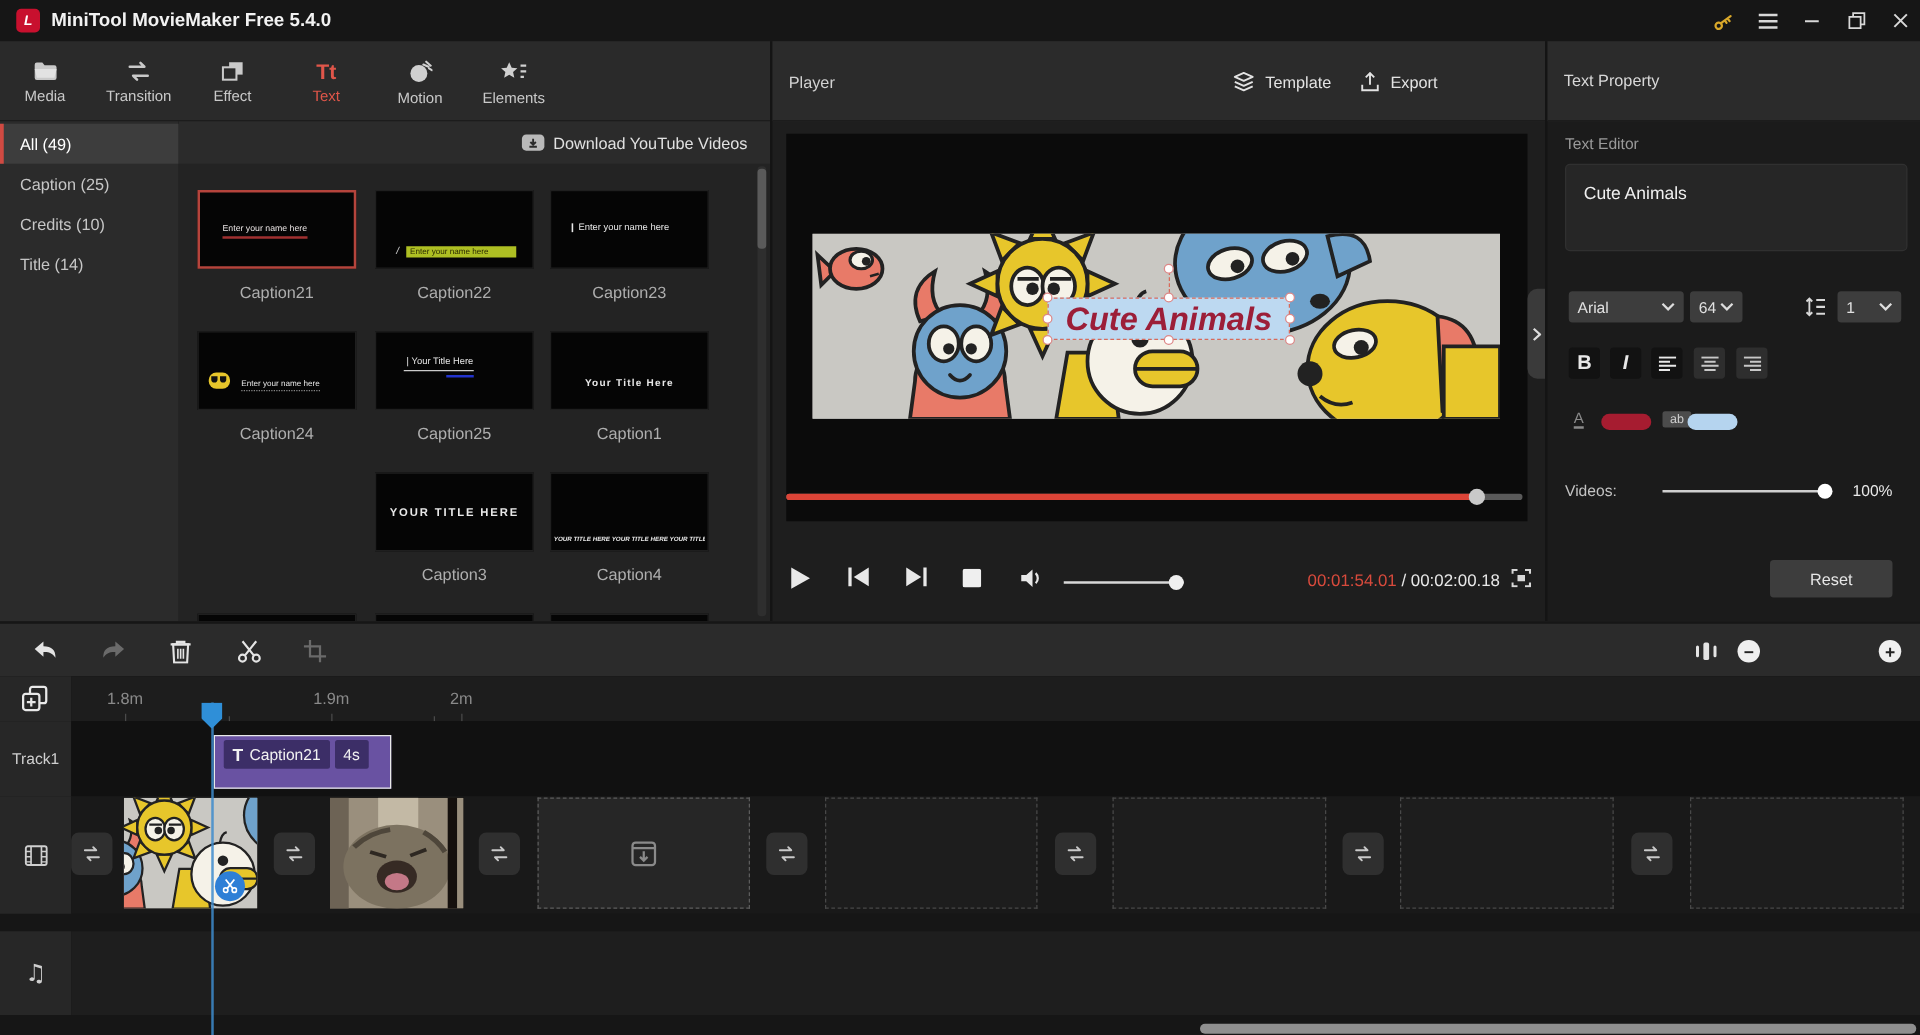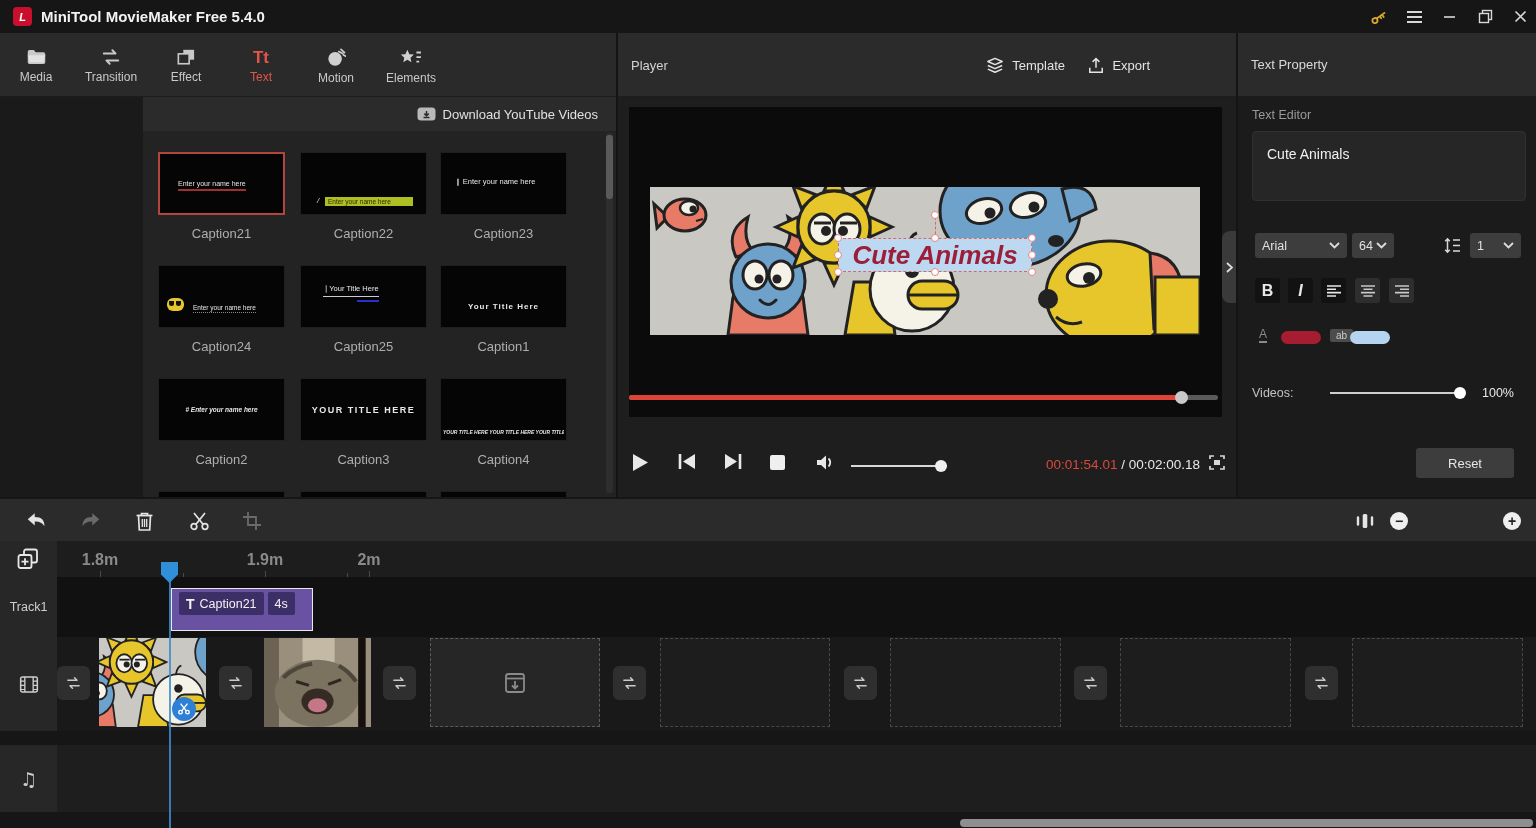--- a/index.html
+++ b/index.html
@@ -104,21 +104,21 @@
   
   #tl-toolbar { left:0; top:497px; width:1536px; height:44px; background:#2b2b2b; border-top:2px solid #161616; }
   .tbtn { position:absolute; top:9px; width:26px; height:26px; display:flex; align-items:center; justify-content:center; cursor:pointer; color:#e4e4e4; }
   .tbtn.disabled { color:#6a6a6a; }
   .zbtn { position:absolute; top:13px; width:18px; height:18px; border-radius:50%; background:#efefef; color:#222; display:flex; align-items:center; justify-content:center; font-size:14px; font-weight:bold; cursor:pointer; line-height:16px;}
 
   
   #timeline { left:0; top:541px; width:1536px; height:287px; background:#161616; }
   .rail { position:absolute; left:0; width:57px; background:#272727; }
   #ruler { position:absolute; left:57px; top:0; width:1479px; height:36px; background:#1d1d1d; }
-  .rlabel { position:absolute; top:10px; font-size:16px; color:#8a8a8a; transform:translateX(-50%);font-weight:bold; }
+  .rlabel { position:absolute; top:10px; font-size:13px; color:#8a8a8a; transform:translateX(-50%); }
   .rtick { position:absolute; bottom:0; width:1px; height:6px; background:#4a4a4a; }
   #track1-lane { position:absolute; left:57px; top:36px; width:1479px; height:60px; background:#111111; }
   #track1-name { position:absolute; left:0; top:36px; width:57px; height:60px; display:flex; align-items:center; justify-content:center; font-size:12.5px; color:#cfcfcf;text-align:right; }
   #caption-clip { position:absolute; left:114px; top:11px; width:142px; height:43px; background:#6952a2; border:1px solid #e9e9e9; display:flex; align-items:flex-start; gap:4px; padding:3px 0 0 7px; cursor:pointer; }
   .chip { background:#3c2e67; border-radius:2px; height:23px; display:flex; align-items:center; gap:5px; padding:0 7px; font-size:12.5px; color:#f2f2f2; white-space:nowrap; }
   .chip .ticon { font-size:14px; font-weight:bold; }
   #video-lane { position:absolute; left:57px; top:96px; width:1479px; height:94px; background:#191919; }
   .trans-btn { position:absolute; top:29px; width:33px; height:34px; background:#2f2f2f; border-radius:6px; display:flex; align-items:center; justify-content:center; cursor:pointer; color:#c9c9c9; }
   .vclip { position:absolute; top:1px; width:107px; height:89px; overflow:hidden; background:#000; cursor:pointer; }
   .empty-slot { position:absolute; top:1px; width:170px; height:89px; background:#1d1d1d; border:1px dashed #484848; cursor:pointer; }
@@ -275,20 +275,34 @@
     </div>
     <div class="tab" style="left:376px">
       <svg width="24" height="19" viewBox="0 0 26 21">
           <path d="M9 2l2.2 4.8 5 .5-3.8 3.4 1.1 5L9 13l-4.5 2.7 1.1-5L1.8 7.3l5-.5Z" fill="#d0d0d0"></path>
           <path d="M19 5h5M19 10h5M19 15h3" stroke="#d0d0d0" stroke-width="2"></path>
         </svg>
       <span class="tlabel">Elements</span>
     </div>
   </div>
 
+  <div id="sidebar" class="abs">
+    <div class="side-item active" style="margin-top:2px">
+        <span>All (49)</span>
+      </div>
+    <div class="side-item">
+        <span>Caption (25)</span>
+      </div>
+    <div class="side-item">
+        <span>Credits (10)</span>
+      </div>
+    <div class="side-item">
+        <span>Title (14)</span>
+      </div>
+  </div>
 
   <div id="library" class="abs">
     <div id="library-header">
       <div id="download-link">
         <svg width="19" height="14" viewBox="0 0 19 14">
             <rect x="0.5" y="0.5" width="18" height="13" rx="3.5" fill="#b9b9b9"></rect>
             <path d="M9.5 4v4.2M7.3 6.6l2.2 2.2 2.2-2.2M6.5 10.4h6" stroke="#2b2b2b" stroke-width="1.5" fill="none"></path>
           </svg>
         <span>Download YouTube Videos</span>
       </div>
@@ -332,26 +346,20 @@
           </div>
         <div class="card-label">Caption25</div>
       </div>
       <div class="card" style="left:297px; top:134px">
         <div class="thumb">
             <div class="pv pv1">Your Title Here</div>
           </div>
         <div class="card-label">Caption1</div>
       </div>
 
-      <div class="card" style="left:15px; top:247px">
-        <div class="thumb">
-            <div class="pv pv2"># Enter your name here</div>
-          </div>
-        <div class="card-label">Caption2</div>
-      </div>
       <div class="card" style="left:157px; top:247px">
         <div class="thumb">
             <div class="pv pv3">YOUR TITLE HERE</div>
           </div>
         <div class="card-label">Caption3</div>
       </div>
       <div class="card" style="left:297px; top:247px">
         <div class="thumb">
             <div class="pv pv4">YOUR TITLE HERE YOUR TITLE HERE YOUR TITLE HERE</div>
           </div>

